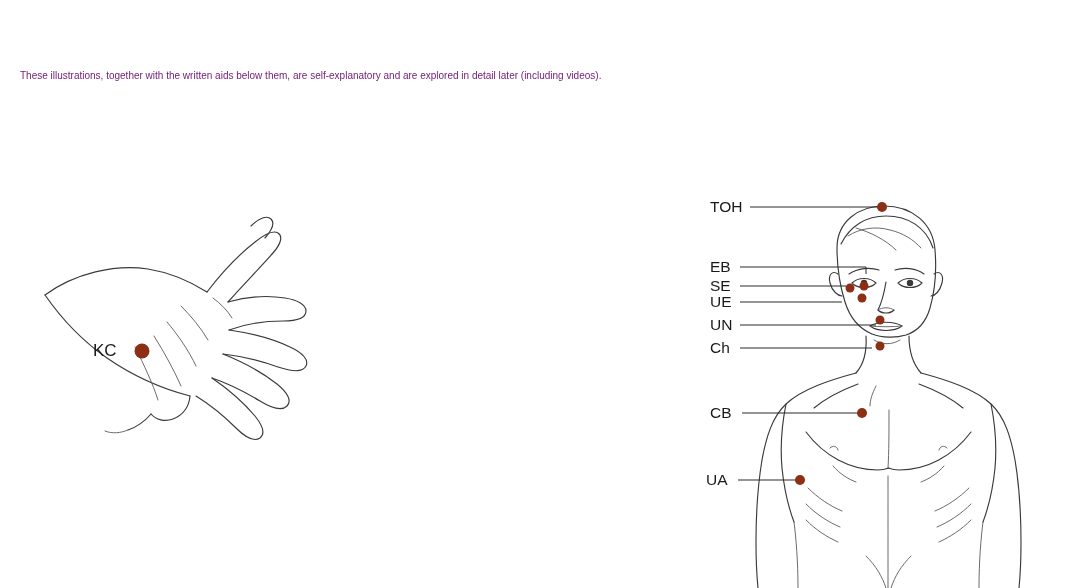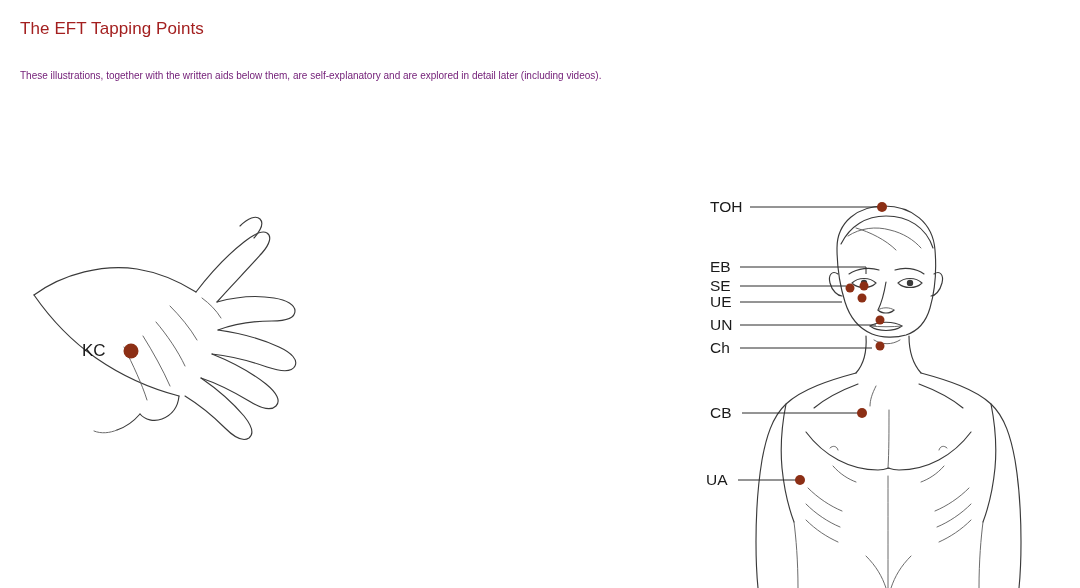--- a/index.html
+++ b/index.html
@@ -35,21 +35,21 @@
     width: 1052px;
     font-size: 10px;
     line-height: 24px;
     color: #701a75;
   }
   .intro-line { display: block; white-space: nowrap; }
 
   
   .fig-hand {
     position: absolute;
-    left: 4px;
+    left: 15px;
     top: 170px;
     width: 430px;
     height: 418px;
   }
   .fig-head {
     position: absolute;
     left: 690px;
     top: 170px;
     width: 390px;
     height: 418px;
@@ -84,21 +84,20 @@
     stroke-width: 0.9;
     stroke-linecap: round;
     stroke-linejoin: round;
   }
 </style>
 </head>
 <body>
 
 <div class="page">
 
-  <div class="page-title" style="color: rgb(163, 31, 31);">The EFT Tapping Points</div>
 
   <div class="intro">
     <span class="intro-line">These illustrations, together with the written aids below them, are self-explanatory and are explored in detail later (including videos).</span>
   </div>
 
   <div class="fig-hand">
     <svg width="430" height="418" viewBox="0 0 430 418" xmlns="http://www.w3.org/2000/svg">
 
       <g>
         <path class="ink" d="M30,125 C60,103 100,94 133,99 C158,103 176,112 192,122"></path>

